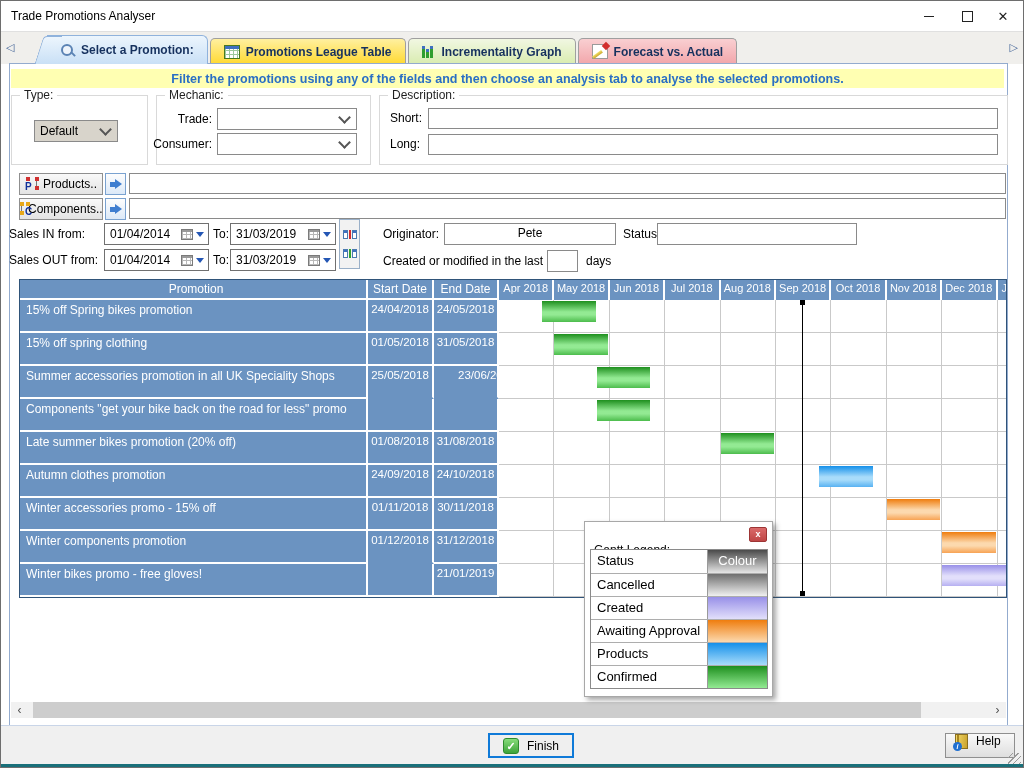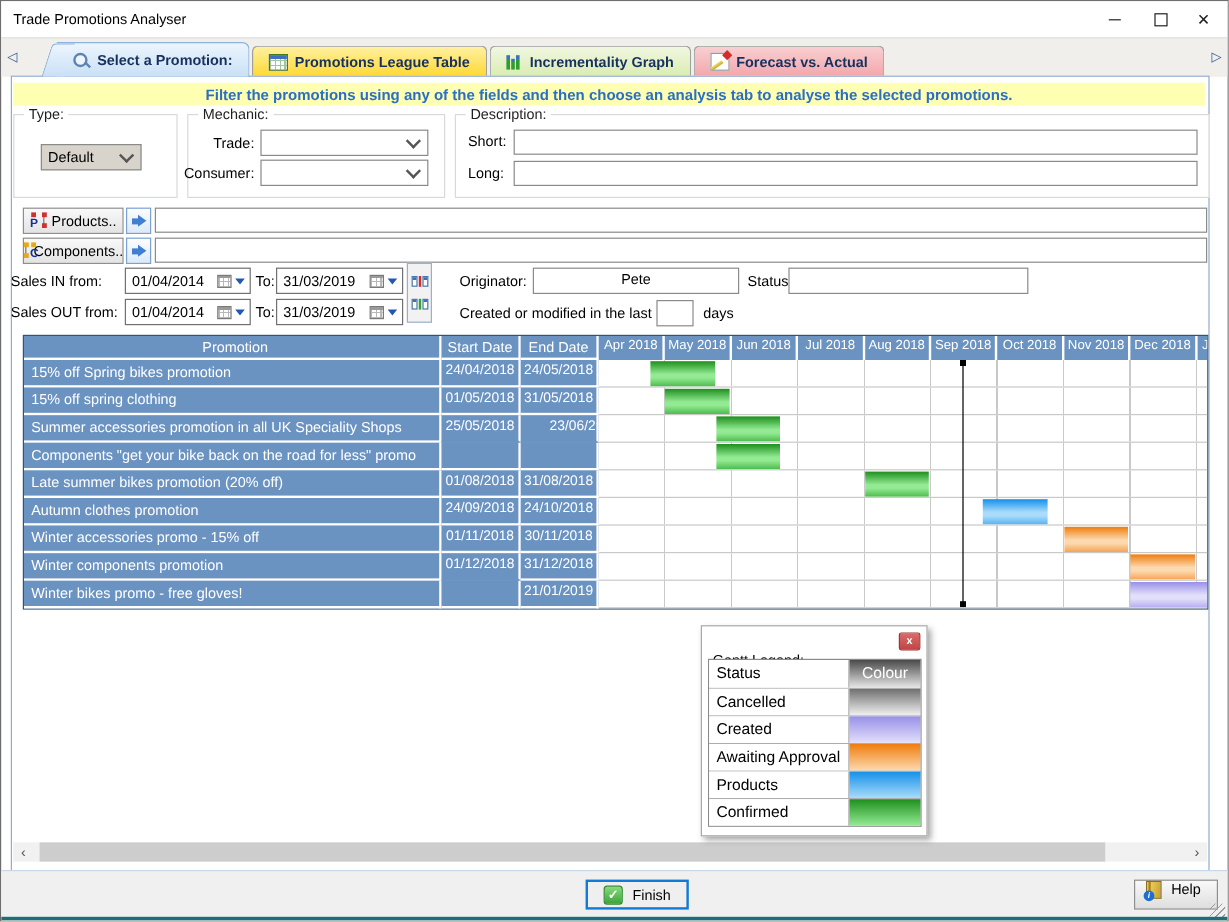--- a/index.html
+++ b/index.html
@@ -108,21 +108,21 @@
             border-top:5px solid #2456b4;margin-right:4px;}
   .swap-btn{position:absolute;left:338px;top:218px;width:21px;height:50px;box-sizing:border-box;border:1px solid #9ab0c8;
             background:#f2f2f2;z-index:2;display:flex;flex-direction:column;align-items:center;justify-content:space-evenly;}
   .swap-ic{display:flex;align-items:center;gap:1px;}
   .swap-ic .g{width:5px;height:9px;border:1px solid #4a7ab0;box-sizing:border-box;background:linear-gradient(#3f6fc0 0 2px,#fff 2px);}
   .swap-ic .b{width:2px;height:9px;}
   .b-red{background:#d22d2d;} .b-green{background:#2fa32f;}
 
   
   .gantt{position:absolute;left:18px;top:278px;width:986px;border:1px solid #2f5379;background:#fff;z-index:2;}
-  .grow{display:flex;height:23px;box-sizing:border-box;}
+  .grow{display:flex;height:33px;box-sizing:border-box;}
   .grow.head{height:20px;}
   .cell{box-sizing:border-box;overflow:hidden;white-space:nowrap;}
   .c-prom{width:348px;background:#6b93c1;color:#fff;border-right:2px solid #fff;border-bottom:2px solid #fff;
           padding:3px 0 1px 6px;}
   .c-start{width:66px;background:#6b93c1;color:#fff;border-right:2px solid #fff;border-bottom:2px solid #fff;
            text-align:center;padding-top:3px;font-size:11.5px;}
   .c-end{width:65px;background:#6b93c1;color:#fff;border-right:2px solid #fff;border-bottom:2px solid #fff;
          text-align:center;padding-top:3px;font-size:11.5px;}
   .head .c-prom,.head .c-start,.head .c-end{text-align:center;padding-top:2px;font-size:12px;}
   .c-months{position:relative;flex:1;overflow:hidden;border-bottom:1px solid #c9c9c9;

